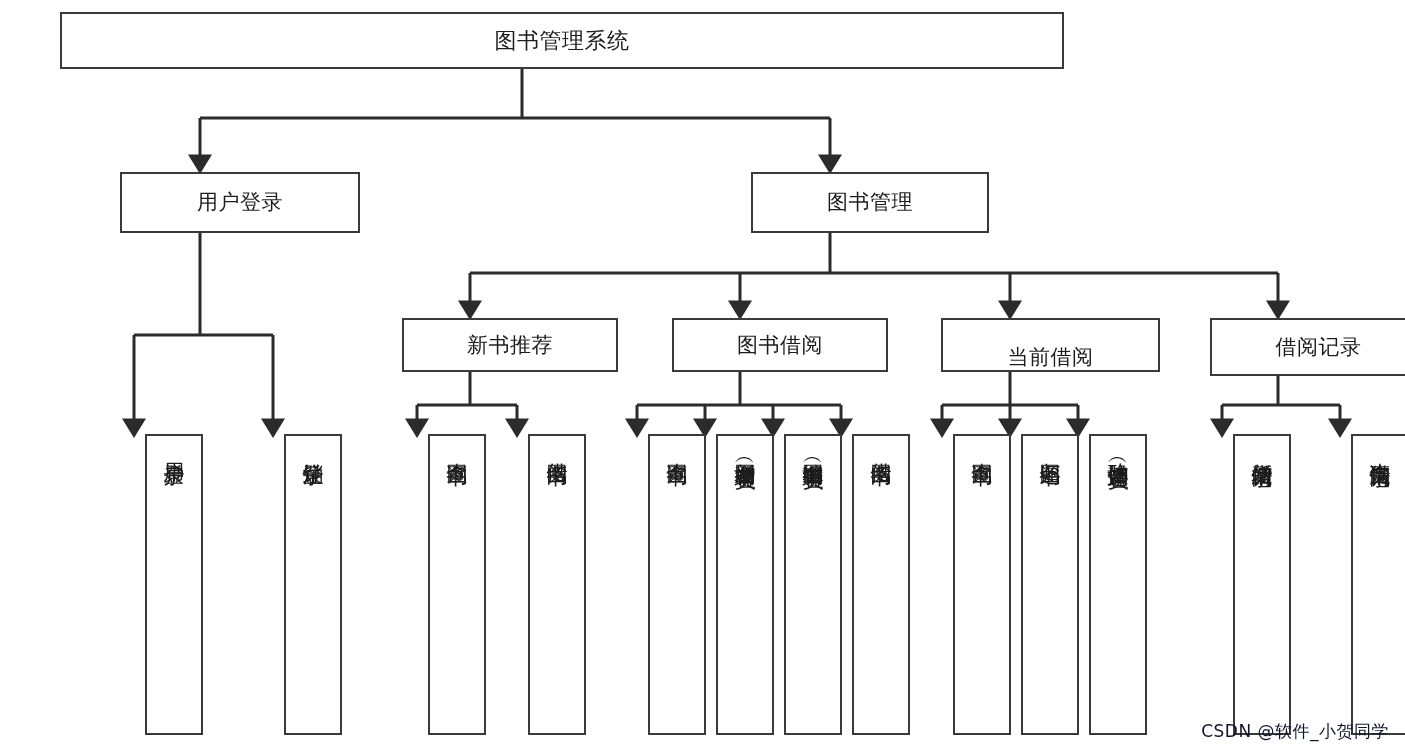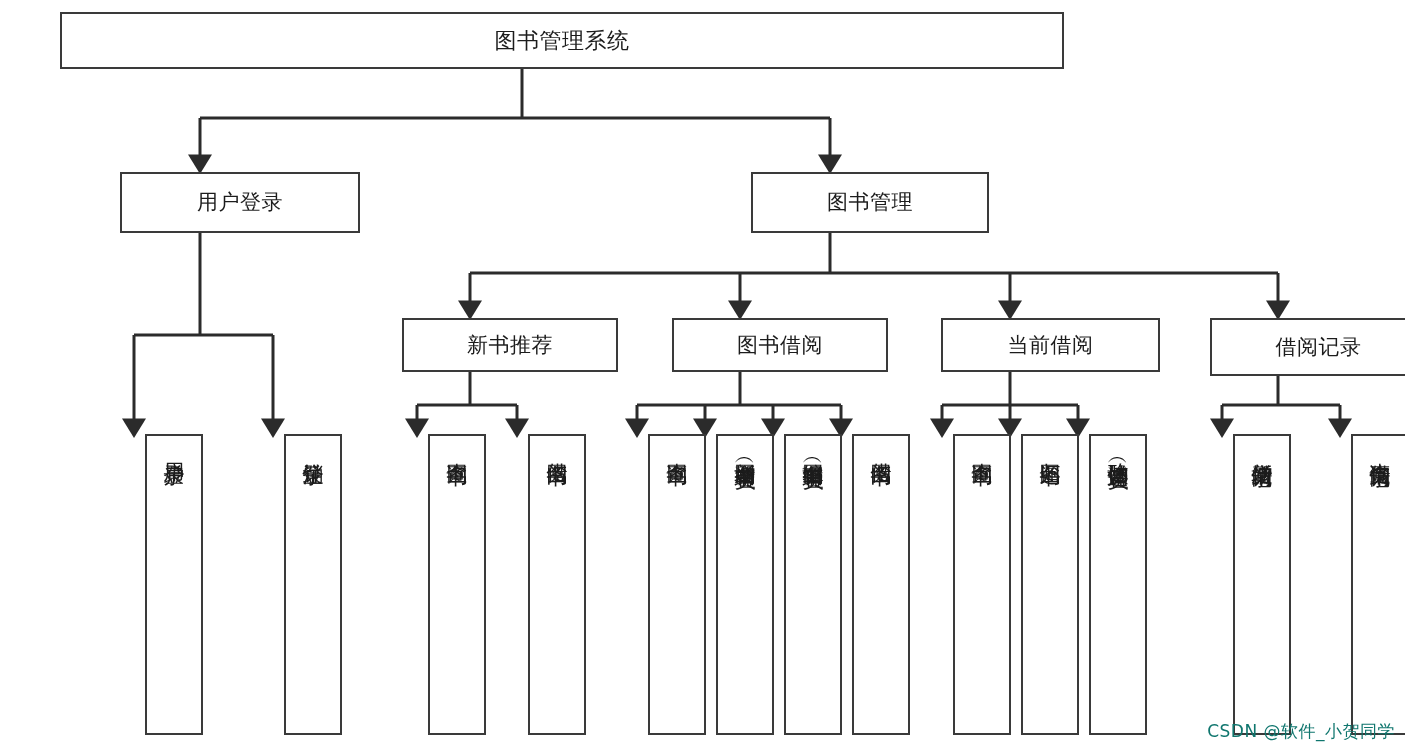--- a/index.html
+++ b/index.html
@@ -60,24 +60,24 @@
   .node.vert .node-label {
     writing-mode: vertical-rl;
     text-orientation: upright;
     font-size: 21px;
     line-height: 1.05;
     letter-spacing: 1px;
     white-space: nowrap;
   }
   .watermark {
     position: absolute;
-    right: 10px;
+    right: 16px;
     bottom: 4px;
     font-size: 17px;
-    color: #0f766e;
+    color: #0f172a;
     z-index: 5;
     white-space: nowrap;
     letter-spacing: 0.5px;
   }
 </style>
 </head>
 <body>
 
 <div id="diagram-canvas">
 
@@ -144,21 +144,21 @@
   <div class="node horiz" style="left:711px; top:172px; width:238px; height:61px;">
     <span class="node-label">图书管理</span>
   </div>
 
   <div class="node horiz" style="left:362px; top:318px; width:216px; height:54px;">
     <span class="node-label">新书推荐</span>
   </div>
   <div class="node horiz" style="left:632px; top:318px; width:216px; height:54px;">
     <span class="node-label">图书借阅</span>
   </div>
-  <div class="node horiz" style="left:901px; top:318px; width:219px; height:54px;">
+  <div class="node horiz" style="left:901px; top:318px; width:219px; height:54px;align-items:flex-end;">
     <span class="node-label">当前借阅</span>
   </div>
   <div class="node horiz" style="left:1170px; top:318px; width:217px; height:58px;">
     <span class="node-label">借阅记录</span>
   </div>
 
   <div class="node vert" style="left:105px; top:434px; width:58px; height:301px;">
     <span class="node-label">用户登录</span>
   </div>
   <div class="node vert" style="left:244px; top:434px; width:58px; height:301px;">

